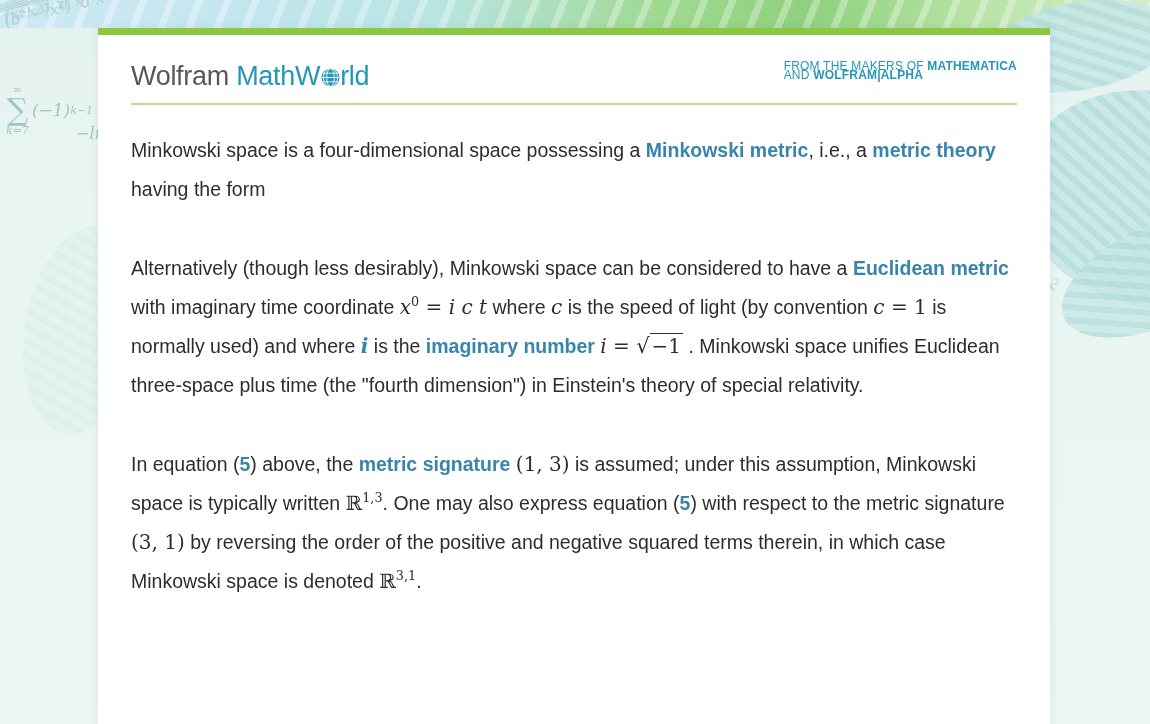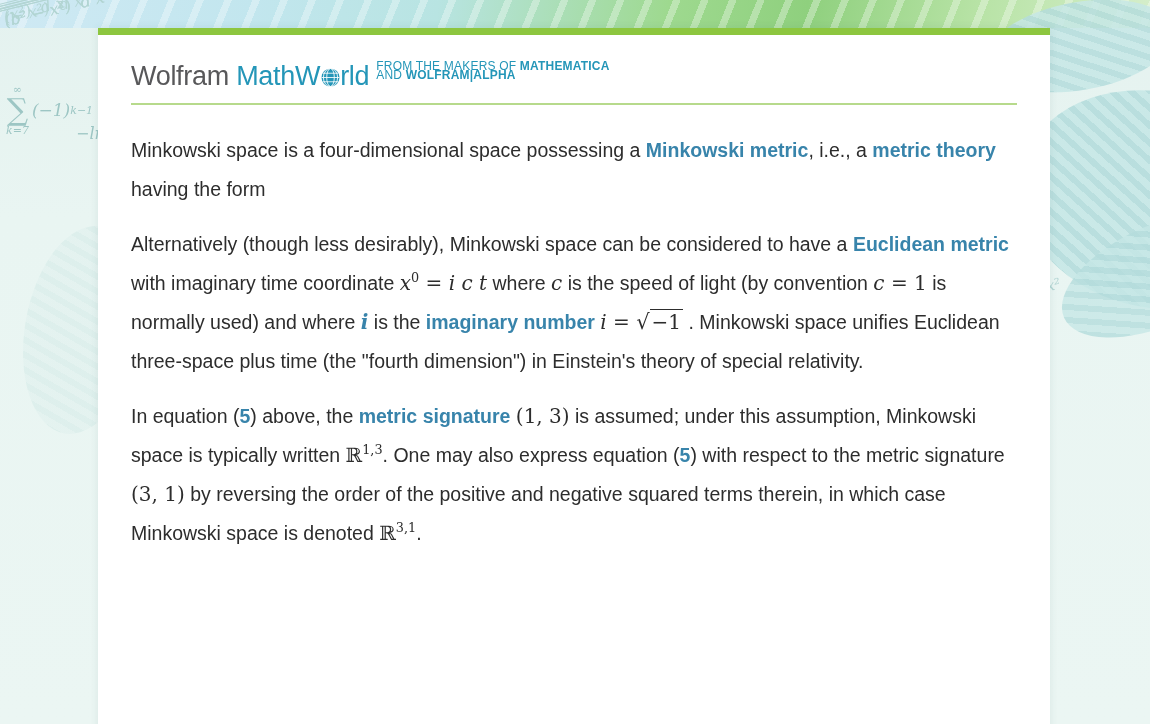--- a/index.html
+++ b/index.html
@@ -42,37 +42,37 @@
   .bg-frag:nth-of-type(3){left:975px;top:462px;}
   .bg-frag:nth-of-type(4){left:985px;top:532px;}
   
   .card{
     position:absolute;left:98px;top:28px;width:952px;height:720px;z-index:1;
     background:#ffffff;border-top:7px solid #8dc63f;
     box-shadow:0 0 8px rgba(60,100,100,.10);
     box-sizing:border-box;padding:27px 33px 0 33px;
   }
   
-  .logo-row{display:flex;align-items:flex-start;}
+  .logo-row{display:flex;align-items:flex-start;justify-content:space-between;}
   .logo-main{font-size:27px;line-height:28px;letter-spacing:-0.3px;white-space:nowrap;}
   .logo-wolfram{color:#58585a;}
   .logo-mathworld{color:#2496b8;}
   .globe{display:inline-block;vertical-align:-2px;margin:0 0.5px;}
   .tagline{margin-left:7px;font-size:12px;line-height:9px;color:#2496b8;letter-spacing:.2px;white-space:nowrap;}
   .tagline b{font-weight:bold;}
   
   h1.page-title{
     margin:8px 0 0 0;font-size:45px;font-weight:400;letter-spacing:-0.5px;
     color:#3b7e93;line-height:50px;
   }
   .title-rule{height:2px;background:#b7da8c;border:0;margin:11px 0 0 0;}
   
   .article{color:#2d2d2d;font-size:19.5px;line-height:39px;}
   .article p{margin:26px 0 0 0;}
-  .article p.p-gap{margin-top:16px;}
+  .article p.p-gap{margin-top:40px;}
   a.lnk{color:#3884ab;text-decoration:none;cursor:pointer;font-weight:bold;}
   .math, .eq{font-family:"DejaVu Serif","Liberation Serif",serif;font-size:20px;}
   .math i, .eq i{font-style:italic;}
   .math sup, .eq sup{font-size:64%;line-height:0;}
   a.lnk.math-link{font-family:"DejaVu Serif","Liberation Serif",serif;font-style:italic;font-size:20px;}
   .sqrt{white-space:nowrap;}
   .sqrt .rad-sign{font-style:normal;font-size:105%;}
   .sqrt .radicand{border-top:1.6px solid currentColor;padding:0 2px;}
   .equation-block{
     margin:17px 0 11px 74px;font-size:23px;line-height:46px;color:#1e1e1e;

